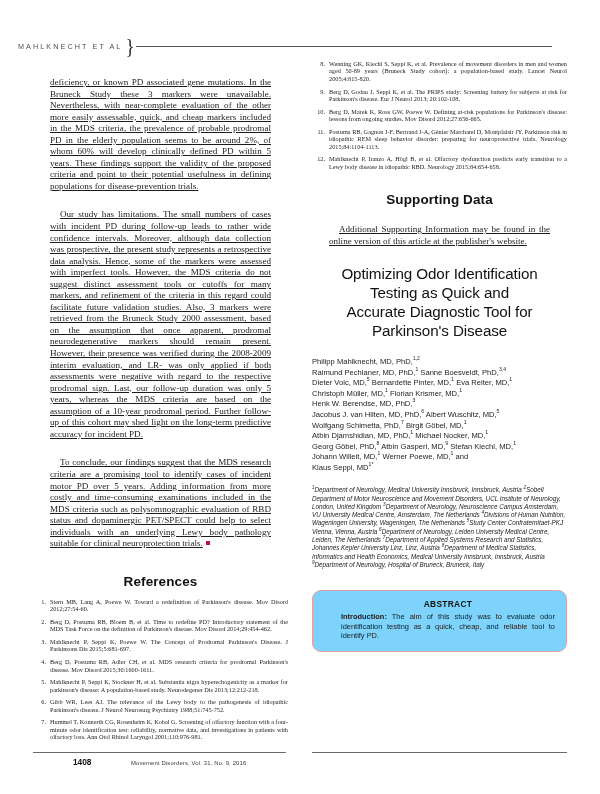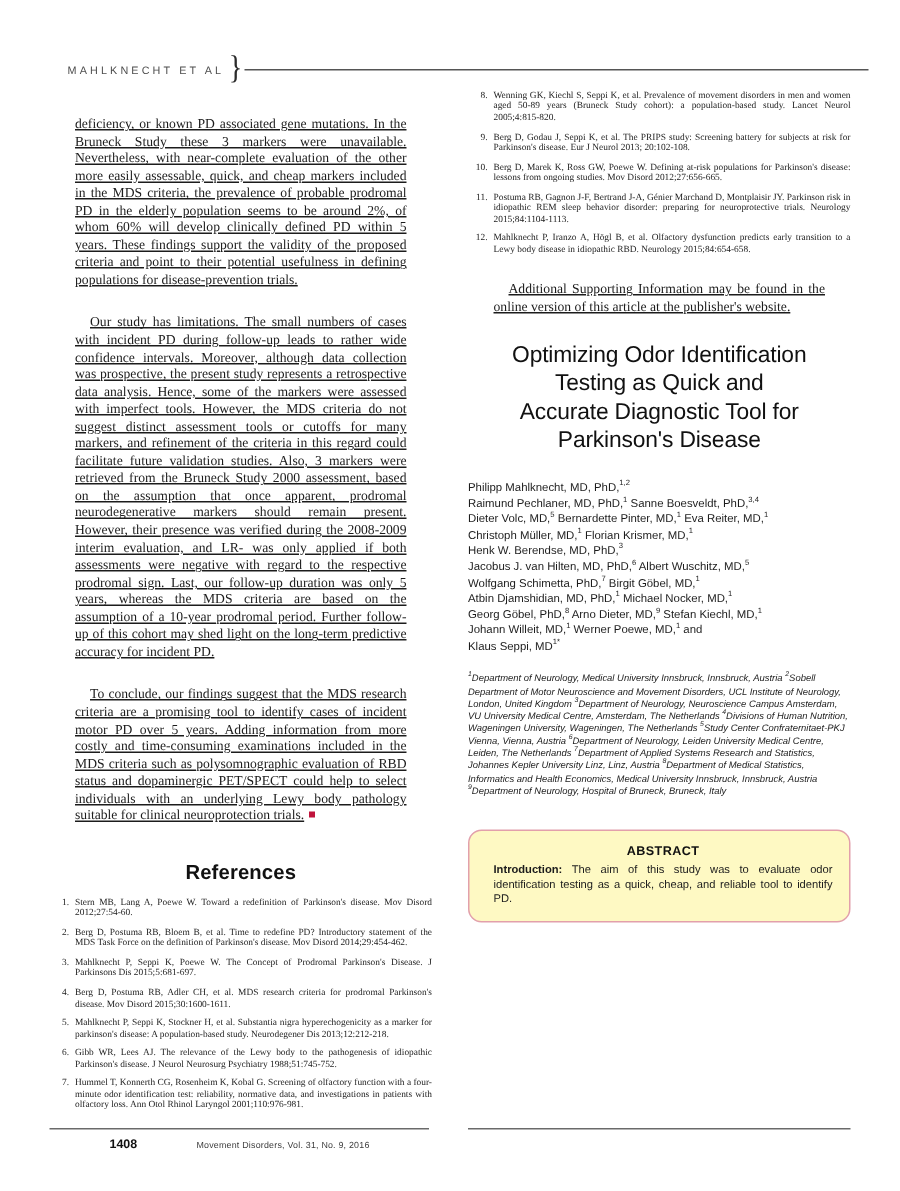--- a/index.html
+++ b/index.html
@@ -20,21 +20,21 @@
   .page {
     position: absolute;
     inset: 0;
     width: 600px;
     height: 794px;
   }
 
   
   .runhead {
     position: absolute;
-    left: 45px;
+    left: 18px;
     top: 38px;
     width: 534px;
     height: 16px;
     display: flex;
     align-items: center;
   }
   .runhead-text {
     font-family: "Liberation Sans", sans-serif;
     font-size: 7.2px;
     letter-spacing: 2.1px;
@@ -160,22 +160,22 @@
     margin-top: 13px;
     text-align: left;
   }
   .affil sup { font-size: 4.6px; }
 
   
   .abstract-box {
     margin-top: 21px;
     border: 1px solid #e2a0ab;
     border-radius: 9px;
-    padding: 8px 11px 10px 16px;
-    background: #fef9c3;
+    padding: 8px 11px 10px 28px;
+    background: #7dd3fc;
   }
   .abstract-title {
     font-family: "Liberation Sans", sans-serif;
     font-size: 8.4px;
     font-weight: 700;
     text-align: center;
     color: #111;
     margin: 0 0 3px 0;
     letter-spacing: 0.3px;
   }
@@ -266,39 +266,42 @@
   <div class="col col-right">
 
     <ol class="refs">
       <li><span class="num">8.</span><span>Wenning GK, Kiechl S, Seppi K, et al. Prevalence of movement disorders in men and women aged 50-89 years (Bruneck Study cohort): a population-based study. Lancet Neurol 2005;4:815-820.</span></li>
       <li><span class="num">9.</span><span>Berg D, Godau J, Seppi K, et al. The PRIPS study: Screening battery for subjects at risk for Parkinson's disease. Eur J Neurol 2013; 20:102-108.</span></li>
       <li><span class="num">10.</span><span>Berg D, Marek K, Ross GW, Poewe W. Defining at-risk populations for Parkinson's disease: lessons from ongoing studies. Mov Disord 2012;27:656-665.</span></li>
       <li><span class="num">11.</span><span>Postuma RB, Gagnon J-F, Bertrand J-A, Génier Marchand D, Montplaisir JY. Parkinson risk in idiopathic REM sleep behavior disorder: preparing for neuroprotective trials. Neurology 2015;84:1104-1113.</span></li>
       <li><span class="num">12.</span><span>Mahlknecht P, Iranzo A, Högl B, et al. Olfactory dysfunction predicts early transition to a Lewy body disease in idiopathic RBD. Neurology 2015;84:654-658.</span></li>
     </ol>
 
+    <div class="sec-wrap-supp">
+      <h2 class="sec">Supporting Data</h2>
+    </div>
     <p class="body indent">Additional Supporting Information may be found in the online version of this article at the publisher's website.</p>
 
     <div class="title-wrap">
       <div class="arttitle">Optimizing Odor Identification</div>
       <div class="arttitle">Testing as Quick and</div>
       <div class="arttitle">Accurate Diagnostic Tool for</div>
       <div class="arttitle">Parkinson's Disease</div>
     </div>
 
     <div class="authors" id="author-list">
         <div><span>Philipp Mahlknecht, MD, PhD,</span><sup>1,2</sup></div>
         <div><span>Raimund Pechlaner, MD, PhD,</span><sup>1</sup><span> Sanne Boesveldt, PhD,</span><sup>3,4</sup></div>
         <div><span>Dieter Volc, MD,</span><sup>5</sup><span> Bernardette Pinter, MD,</span><sup>1</sup><span> Eva Reiter, MD,</span><sup>1</sup></div>
         <div><span>Christoph Müller, MD,</span><sup>1</sup><span> Florian Krismer, MD,</span><sup>1</sup></div>
         <div><span>Henk W. Berendse, MD, PhD,</span><sup>3</sup></div>
         <div><span>Jacobus J. van Hilten, MD, PhD,</span><sup>6</sup><span> Albert Wuschitz, MD,</span><sup>5</sup></div>
         <div><span>Wolfgang Schimetta, PhD,</span><sup>7</sup><span> Birgit Göbel, MD,</span><sup>1</sup></div>
         <div><span>Atbin Djamshidian, MD, PhD,</span><sup>1</sup><span> Michael Nocker, MD,</span><sup>1</sup></div>
-        <div><span>Georg Göbel, PhD,</span><sup>8</sup><span> Arno Dieter, MD,</span><sup>9</sup><span> Stefan Kiechl, MD,</span><sup>1</sup></div>
+        <div><span>Georg Göbel, PhD,</span><sup>8</sup><span> Atbin Gasperi, MD,</span><sup>9</sup><span> Stefan Kiechl, MD,</span><sup>1</sup></div>
         <div><span>Johann Willeit, MD,</span><sup>1</sup><span> Werner Poewe, MD,</span><sup>1</sup><span> and</span></div>
         <div><span>Klaus Seppi, MD</span><sup>1*</sup></div>
       </div>
 
     <div class="affil" id="affiliations"><sup>1</sup>Department of Neurology, Medical University Innsbruck, Innsbruck, Austria <sup>2</sup>Sobell Department of Motor Neuroscience and Movement Disorders, UCL Institute of Neurology, London, United Kingdom <sup>3</sup>Department of Neurology, Neuroscience Campus Amsterdam, VU University Medical Centre, Amsterdam, The Netherlands <sup>4</sup>Divisions of Human Nutrition, Wageningen University, Wageningen, The Netherlands <sup>5</sup>Study Center Confraternitaet-PKJ Vienna, Vienna, Austria <sup>6</sup>Department of Neurology, Leiden University Medical Centre, Leiden, The Netherlands <sup>7</sup>Department of Applied Systems Research and Statistics, Johannes Kepler University Linz, Linz, Austria <sup>8</sup>Department of Medical Statistics, Informatics and Health Economics, Medical University Innsbruck, Innsbruck, Austria <sup>9</sup>Department of Neurology, Hospital of Bruneck, Bruneck, Italy</div>
 
     <div class="abstract-box">
       <div class="abstract-title">ABSTRACT</div>
       <p class="abstract-body"><b>Introduction:</b><span> The aim of this study was to evaluate odor identification testing as a quick, cheap, and reliable tool to identify PD.</span></p>
     </div>

